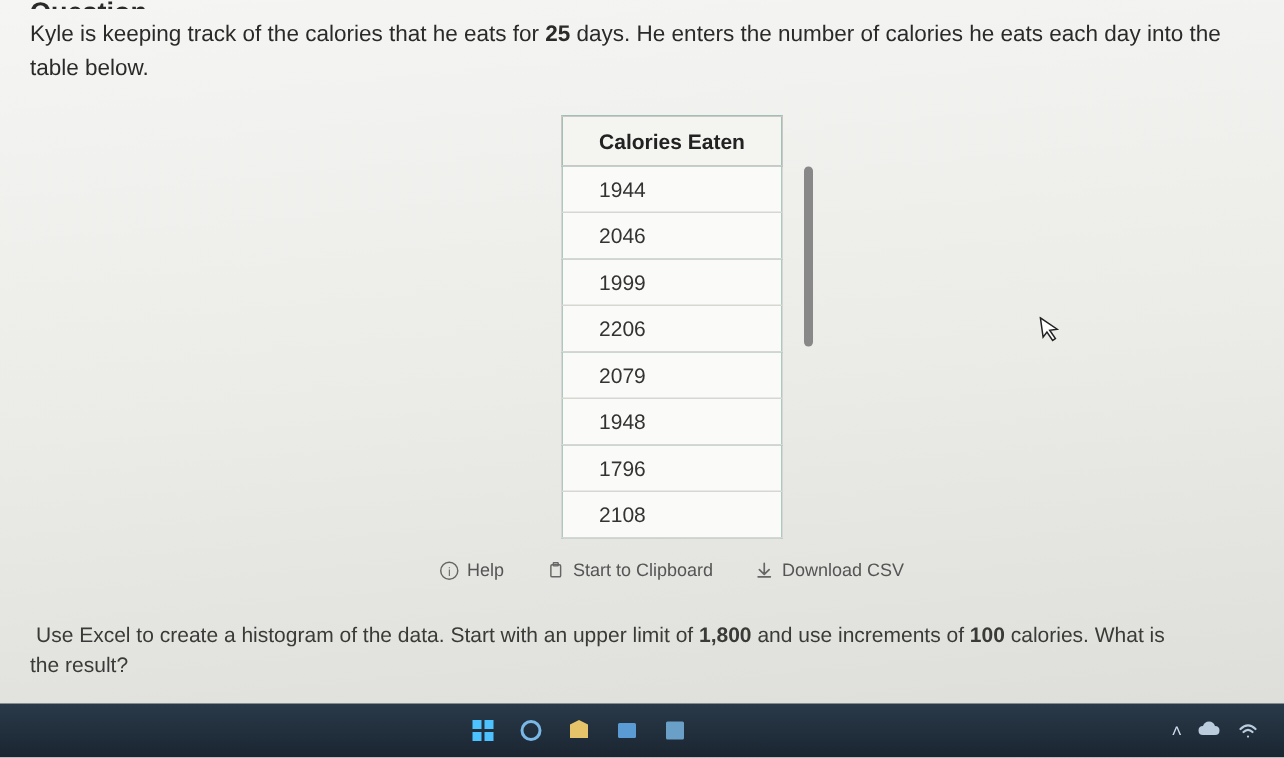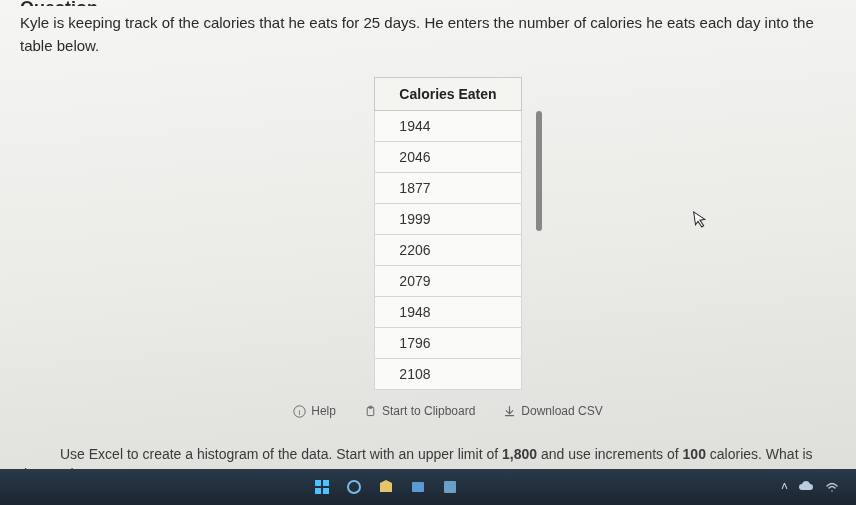--- a/index.html
+++ b/index.html
@@ -22,21 +22,21 @@
     margin-bottom: 6px;
     height: 8px;
     overflow: hidden;
   }
   .problem-text {
     font-size: 15px;
     color: #2a2a2a;
     line-height: 1.5;
     margin-bottom: 20px;
   }
-  .problem-text .bold { font-weight: 400; }
+  .problem-text .bold { font-weight: 700; }
   .table-wrap {
     display: flex;
     justify-content: center;
     position: relative;
   }
   .data-table {
     border-collapse: collapse;
     background: #0f766e;
     margin-left: 40px;
   }
@@ -81,21 +81,20 @@
     align-items: center;
     gap: 5px;
     cursor: pointer;
   }
   .action-item svg { flex: none; }
   .bottom-instruction {
     margin-top: 28px;
     font-size: 14px;
     color: #3a3a38;
     padding: 0 4px;
-    margin-left: 36px;
   }
   .bottom-instruction .bold { font-weight: 700; }
   .cutoff {
     font-size: 14px;
     color: #3a3a38;
     margin-top: 4px;
   }
   .cursor {
     position: absolute;
     top: 210px;
@@ -145,23 +144,20 @@
           </tr>
       </thead>
       <tbody>
         <tr>
             <td>1944</td>
           </tr>
         <tr>
             <td>2046</td>
           </tr>
         <tr>
-            <td>1877</td>
-          </tr>
-        <tr>
             <td>1999</td>
           </tr>
         <tr>
             <td>2206</td>
           </tr>
         <tr>
             <td>2079</td>
           </tr>
         <tr>
             <td>1948</td>

